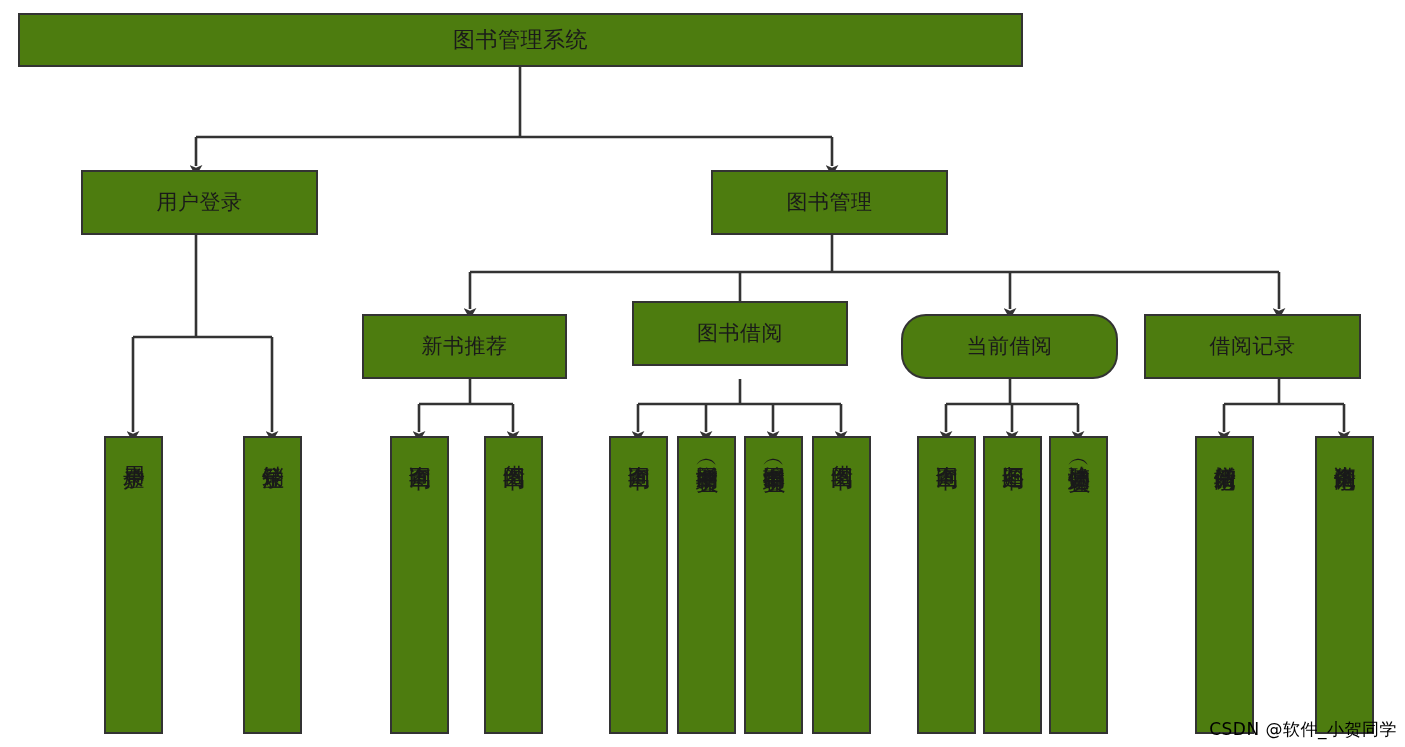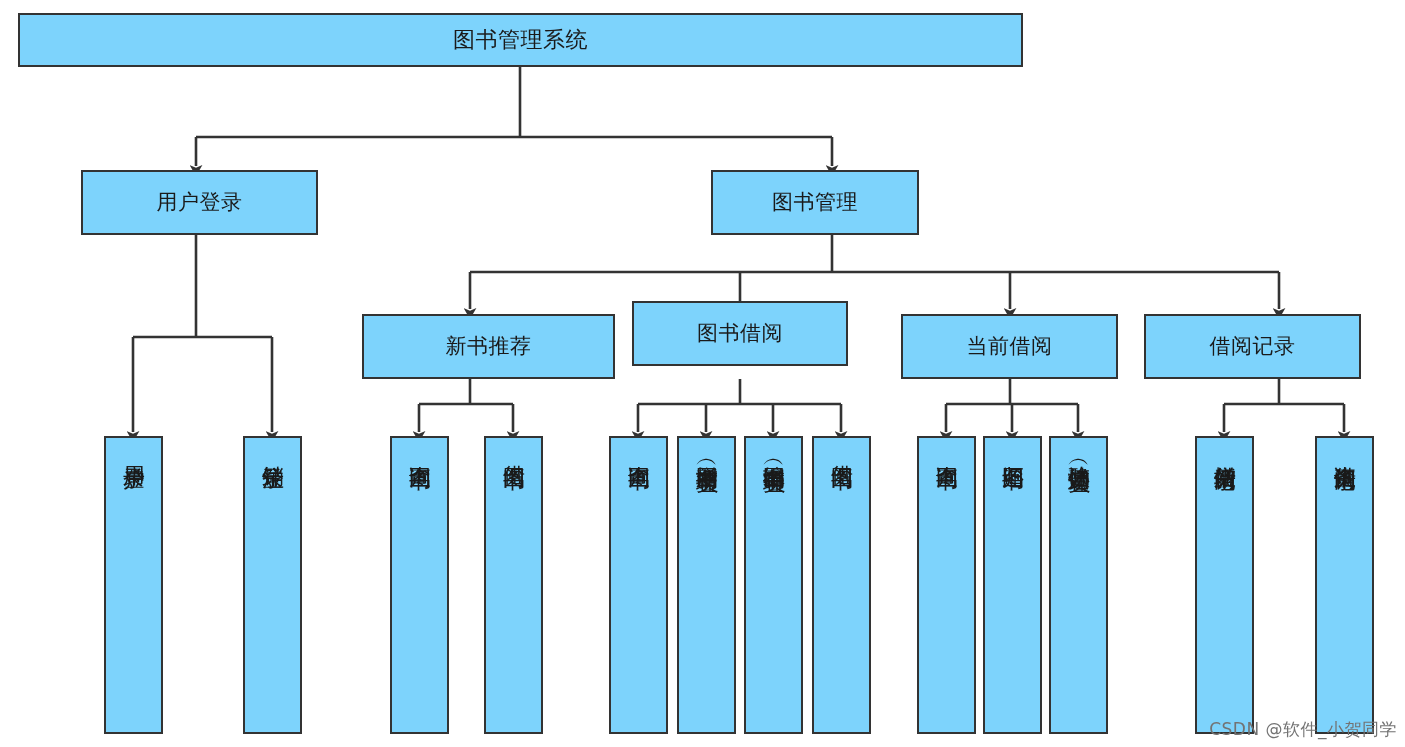--- a/index.html
+++ b/index.html
@@ -22,21 +22,21 @@
     position: absolute;
     left: 0;
     top: 0;
     width: 1405px;
     height: 747px;
     pointer-events: none;
   }
   .node {
     position: absolute;
     box-sizing: border-box;
-    background: #7dd3fc;
+    background: #4d7c0f;
     border: 2px solid #333333;
     display: flex;
     align-items: center;
     justify-content: center;
     color: #1a1a1a;
     z-index: 2;
   }
   .node .label {
     display: block;
     text-align: center;
@@ -61,21 +61,21 @@
     font-size: 22px;
     line-height: 1.04;
     letter-spacing: 1px;
     white-space: nowrap;
   }
   .watermark {
     position: absolute;
     right: 8px;
     bottom: 6px;
     font-size: 17px;
-    color: #737373;
+    color: #000000;
     letter-spacing: 0.5px;
     z-index: 5;
     white-space: nowrap;
   }
 </style>
 </head>
 <body>
 
 <div id="canvas">
 
@@ -129,31 +129,31 @@
     </g>
   </svg>
 
   <div class="node horiz root" style="left:18px; top:13px; width:1005px; height:54px;">
     <span class="label">图书管理系统</span>
   </div>
 
   <div class="node horiz" style="left:81px; top:170px; width:237px; height:65px;">
     <span class="label">用户登录</span>
   </div>
-  <div class="node horiz" style="left:711px; top:170px; width:208px; height:65px;">
+  <div class="node horiz" style="left:711px; top:170px; width:237px; height:65px;">
     <span class="label">图书管理</span>
   </div>
 
-  <div class="node horiz" style="left:362px; top:314px; width:253px; height:65px;">
+  <div class="node horiz" style="left:362px; top:314px; width:205px; height:65px;">
     <span class="label">新书推荐</span>
   </div>
   <div class="node horiz" style="left:632px; top:301px; width:216px; height:65px;">
     <span class="label">图书借阅</span>
   </div>
-  <div class="node horiz" style="left:901px; top:314px; width:217px; height:65px;">
+  <div class="node horiz" style="left:901px; top:314px; width:217px; height:65px;border-radius:25px;">
     <span class="label">当前借阅</span>
   </div>
   <div class="node horiz" style="left:1144px; top:314px; width:217px; height:65px;">
     <span class="label">借阅记录</span>
   </div>
 
   <div class="node vert" style="left:104px; top:436px; width:59px; height:298px;">
     <span class="label">用户登录</span>
   </div>
   <div class="node vert" style="left:243px; top:436px; width:59px; height:298px;">

